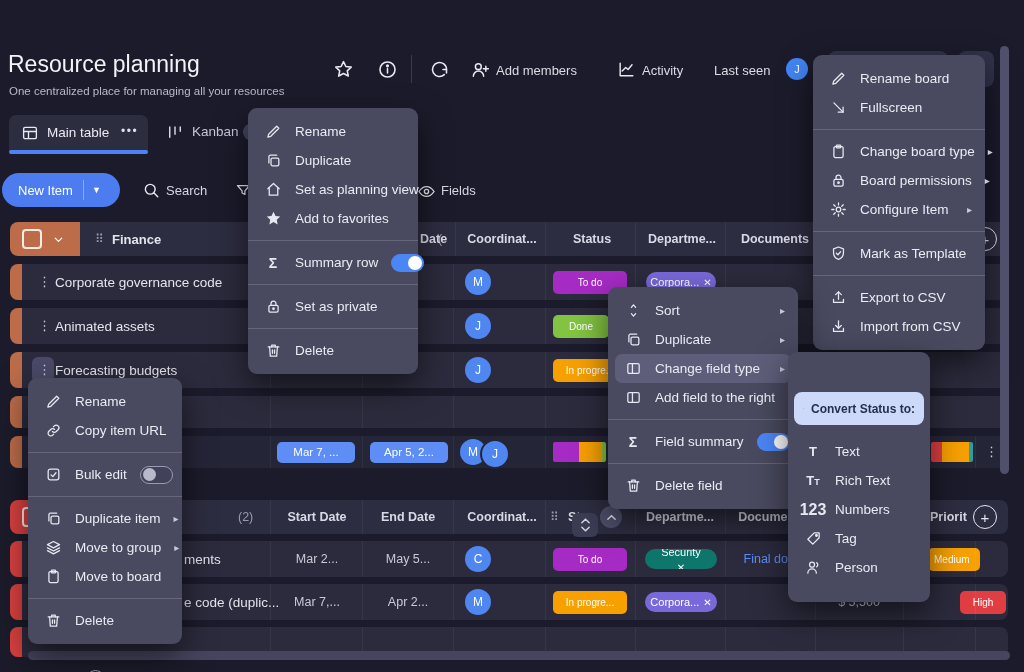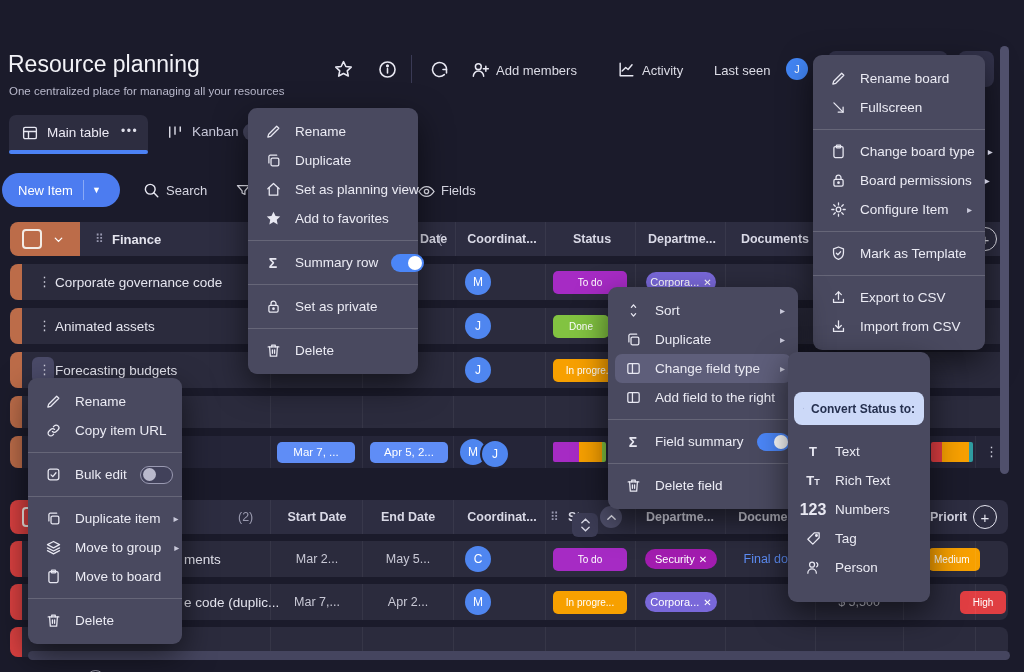--- a/index.html
+++ b/index.html
@@ -35,21 +35,21 @@
   .cbx{width:16px;height:16px;border:2px solid #f3ece6;border-radius:4px;flex:none;}
   .cdiv{position:absolute;top:0;bottom:0;width:1px;background:rgba(255,255,255,.055);}
   .rowname{position:absolute;top:50%;transform:translateY(-50%);font-size:13.5px;color:#e4e4ee;white-space:nowrap;}
   .colh{position:absolute;top:0;height:100%;display:flex;align-items:center;justify-content:center;font-size:12.5px;font-weight:bold;color:#d9d9e6;white-space:nowrap;overflow:hidden;}
   .muted{color:#9b9bb0;}
   .av{position:absolute;width:26px;height:26px;border-radius:50%;background:#4f86f0;color:#fff;font-size:12px;display:flex;align-items:center;justify-content:center;top:5px;}
   .pill{position:absolute;height:23px;top:6.5px;border-radius:5px;color:#fff;font-size:10px;display:flex;align-items:center;justify-content:center;overflow:hidden;white-space:nowrap;}
   .st-todo{background:#a62bc4;} .st-done{background:#82c341;} .st-prog{background:#f7a000;}
   .pr-high{background:#e03e42;} .pr-med{background:#f7a000;}
   .tagp{position:absolute;height:20px;top:8px;border-radius:10px;color:#fff;font-size:11px;display:flex;align-items:center;justify-content:center;gap:4px;padding:0 8px;box-sizing:border-box;white-space:nowrap;overflow:hidden;}
-  .tag-purple{background:#7968d9;} .tag-red{background:#a21caf;}
+  .tag-purple{background:#7968d9;} .tag-red{background:#0f766e;flex-direction:column;}
   .datep{position:absolute;height:21px;top:5.5px;width:78px;border-radius:5px;background:#5f8df6;color:#fff;font-size:11.5px;display:flex;align-items:center;justify-content:center;white-space:nowrap;overflow:hidden;}
   .celltxt{position:absolute;top:0;height:100%;display:flex;align-items:center;justify-content:center;font-size:12.5px;color:#c9c9d6;white-space:nowrap;}
   .bar{position:absolute;top:6px;height:20px;display:flex;border-radius:2px;overflow:hidden;}
   .dotsv{position:absolute;color:#cfcfdd;font-size:13px;letter-spacing:0;line-height:1;}
   .grip{color:#9a9ab2;font-size:12px;}
   .linktxt{color:#5d8df5;}
   .roundbtn{border-radius:50%;display:flex;align-items:center;justify-content:center;}
   
   .menu{position:absolute;background:#49495f;border-radius:9px;box-shadow:0 12px 32px rgba(0,0,0,.55);padding:9px 0;z-index:20;font-size:13.5px;color:#ebebf4;}
   .menu-item{display:flex;align-items:center;height:29px;padding:0 13px 0 16px;gap:13px;cursor:pointer;}

